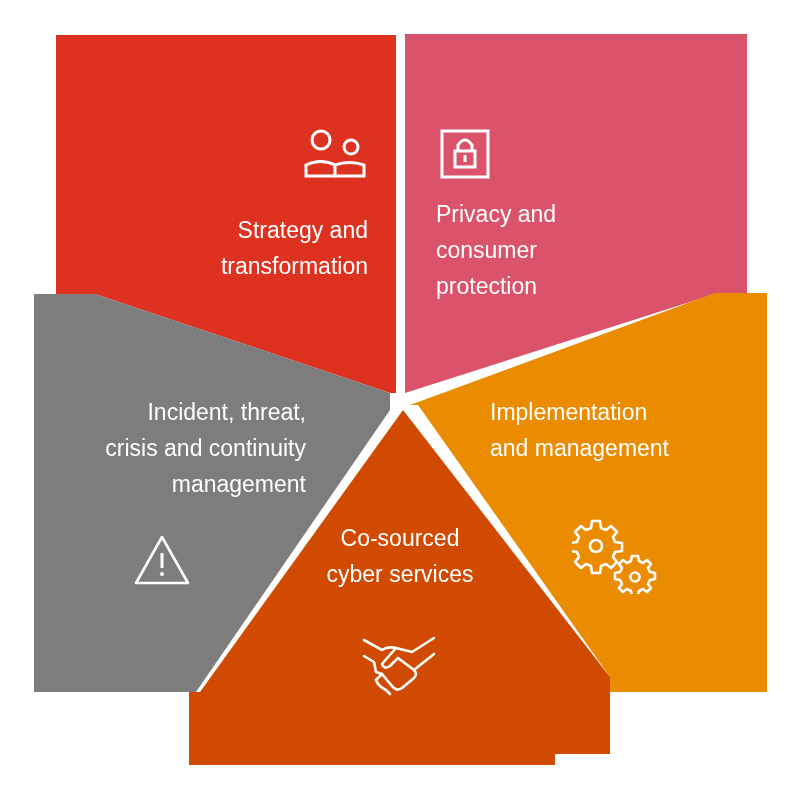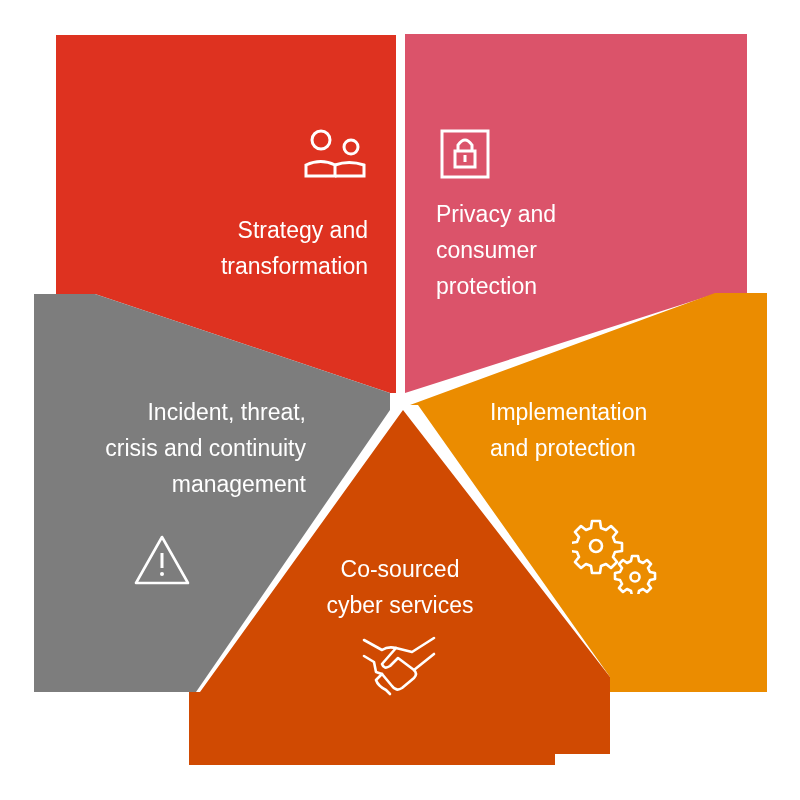--- a/index.html
+++ b/index.html
@@ -28,22 +28,22 @@
 
   <rect x="393" y="393" width="14" height="14" fill="#ffffff"></rect>
 </svg>
 
 <div class="label right" style="left:150px; top:212px; width:218px;">Strategy and
 transformation</div>
 <div class="label" style="left:436px; top:196px; width:250px;">Privacy and
 consumer
 protection</div>
 <div class="label" style="left:490px; top:394px; width:250px;">Implementation
-and protection</div>
-<div class="label center" style="left:280px; top:551px; width:240px;text-align:center;">Co-sourced
+and management</div>
+<div class="label center" style="left:280px; top:520px; width:240px;text-align:center;">Co-sourced
 cyber services</div>
 <div class="label right" style="left:40px; top:394px; width:266px;">Incident, threat,
 crisis and continuity
 management</div>
 
 <svg class="icon" style="left:303px; top:128px;" width="64" height="52" viewBox="0 0 64 52">
   <g fill="none" stroke="#fff" stroke-width="3">
     <circle cx="18" cy="12" r="9"></circle>
     <circle cx="48" cy="19" r="7"></circle>
     <path d="M3,48 V37 Q18,30 32,37 V48 Z"></path>

